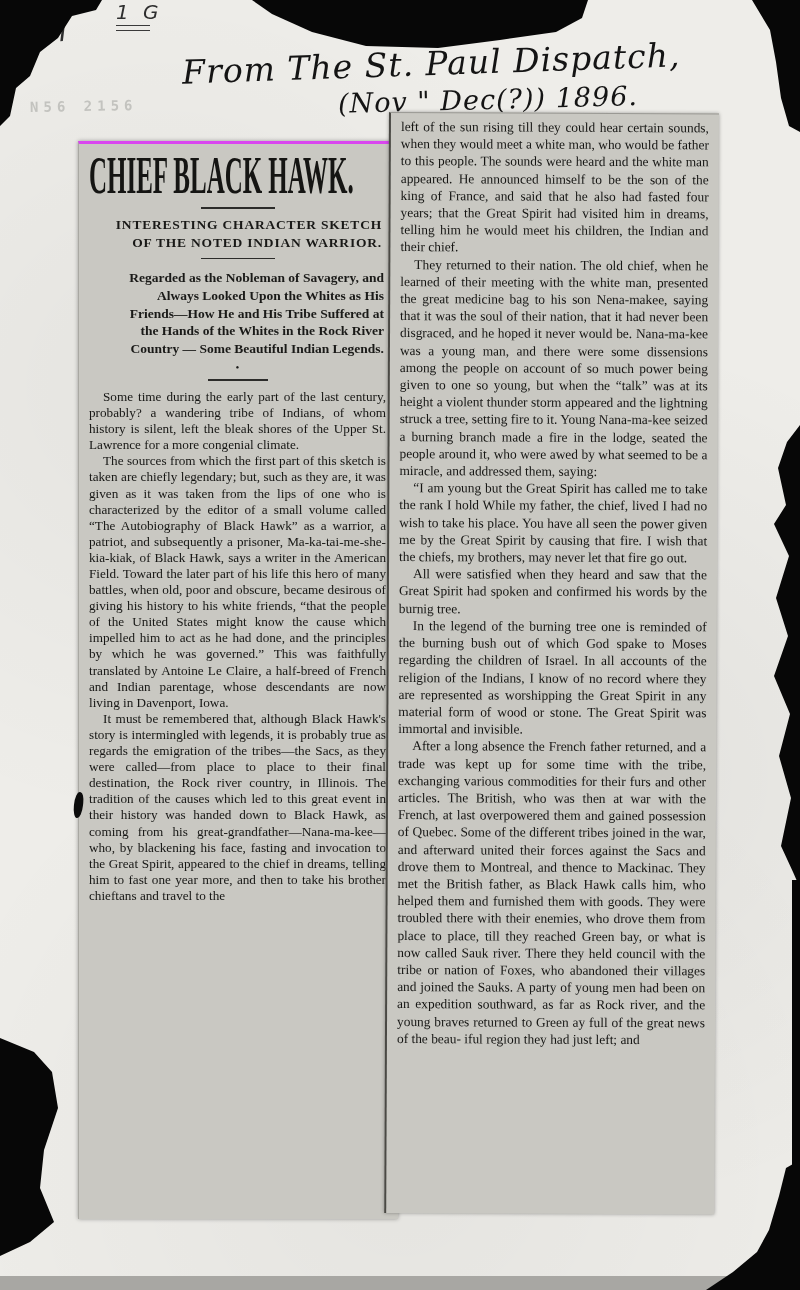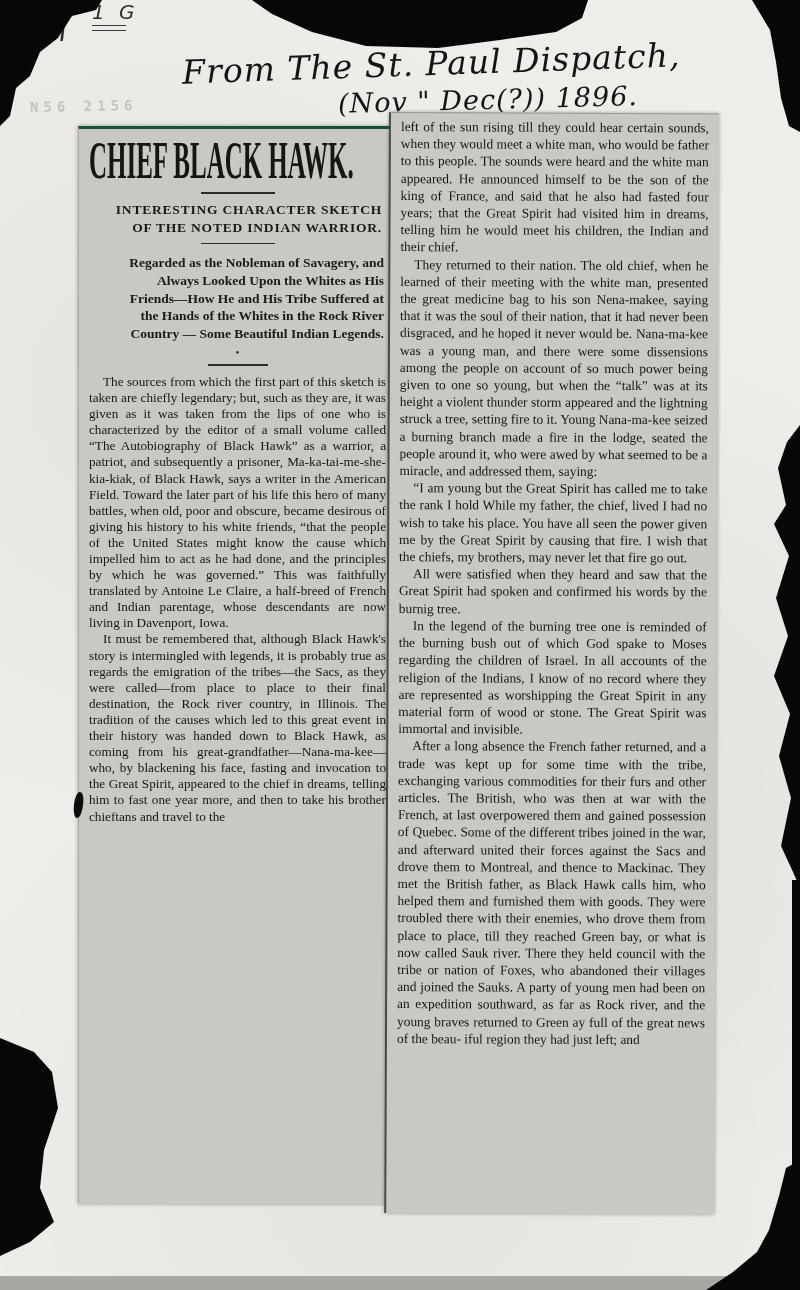--- a/index.html
+++ b/index.html
@@ -22,42 +22,42 @@
   .hand{
     position:absolute;z-index:2;color:#141414;
     font-family:"DejaVu Serif",serif;font-style:italic;white-space:nowrap;
   }
   #hand1{left:182px;top:44px;font-size:33px;letter-spacing:1px;transform:rotate(-2deg);}
   #hand2{left:338px;top:84px;font-size:27px;letter-spacing:1px;transform:rotate(-1.5deg);}
   .pencil{
     position:absolute;z-index:2;color:#2e2e2e;
     font-family:"DejaVu Sans",sans-serif;font-style:italic;white-space:nowrap;
   }
-  #pencil-1g{left:92px;top:0px;font-size:20px;letter-spacing:4px;}
+  #pencil-1g{left:116px;top:0px;font-size:20px;letter-spacing:4px;}
   #pencil-1g::after{
     content:"";display:block;width:34px;height:4px;margin-top:1px;
     border-top:1px solid #3a3a3a;border-bottom:1px solid #3a3a3a;
   }
   #pencil-ch{left:24px;top:18px;font-size:26px;letter-spacing:5px;transform:rotate(-4deg);}
   #stamp{
     position:absolute;left:30px;top:98px;z-index:2;
     font-family:"DejaVu Sans Mono",monospace;font-size:14px;font-weight:bold;
     letter-spacing:5px;color:#c3c3bf;transform:rotate(-1deg);white-space:nowrap;
   }
 
   
   .clip{
     position:absolute;z-index:2;background:#c9c8c2;color:#191917;
     box-sizing:border-box;overflow:hidden;
     box-shadow:0 0 4px rgba(0,0,0,.35);
   }
   #clip-left{
-    left:78px;top:126px;width:320px;height:1078px;
+    left:78px;top:141px;width:320px;height:1078px;
     padding:6px 12px 0 10px;
-    border-top:3px solid #14532d;border-left:1px solid #a9a8a2;
+    border-top:3px solid #d946ef;border-left:1px solid #a9a8a2;
   }
   #clip-right{
     left:389px;top:112px;width:330px;height:1101px;
     padding:5px 10px 0 10px;
     border-top:1px solid #9a9994;border-left:2px solid #4a4944;
     transform:rotate(0.25deg);transform-origin:top left;
   }
 
   
   .headline-wrap{margin:4px 0 2px 0;height:46px;overflow:visible;}
@@ -134,20 +134,21 @@
   <div id="clip-left" class="clip">
     <div class="headline-wrap">
       <span class="headline">CHIEF BLACK HAWK.</span>
     </div>
     <div class="rule"></div>
     <div class="subhead">INTERESTING CHARACTER SKETCH OF THE NOTED INDIAN WARRIOR.</div>
     <div class="rule thin"></div>
     <div class="deck">Regarded as the Nobleman of Savagery, and Always Looked Upon the Whites as His Friends—How He and His Tribe Suffered at the Hands of the Whites in the Rock River Country — Some Beautiful Indian Legends.</div>
     <div class="dot">•</div>
     <div class="deck-rule"></div>
+    <p class="body-para">Some time during the early part of the last century, probably? a wandering tribe of Indians, of whom history is silent, left the bleak shores of the Upper St. Lawrence for a more congenial climate.</p>
     <p class="body-para">The sources from which the first part of this sketch is taken are chiefly legendary; but, such as they are, it was given as it was taken from the lips of one who is characterized by the editor of a small volume called “The Autobiography of Black Hawk” as a warrior, a patriot, and subsequently a prisoner, Ma-ka-tai-me-she-kia-kiak, of Black Hawk, says a writer in the American Field. Toward the later part of his life this hero of many battles, when old, poor and obscure, became desirous of giving his history to his white friends, “that the people of the United States might know the cause which impelled him to act as he had done, and the principles by which he was governed.” This was faithfully translated by Antoine Le Claire, a half-breed of French and Indian parentage, whose descendants are now living in Davenport, Iowa.</p>
     <p class="body-para">It must be remembered that, although Black Hawk's story is intermingled with legends, it is probably true as regards the emigration of the tribes—the Sacs, as they were called—from place to place to their final destination, the Rock river country, in Illinois. The tradition of the causes which led to this great event in their history was handed down to Black Hawk, as coming from his great-grandfather—Nana-ma-kee—who, by blackening his face, fasting and invocation to the Great Spirit, appeared to the chief in dreams, telling him to fast one year more, and then to take his brother chieftans and travel to the</p>
   </div>
 
   <div id="clip-right" class="clip">
     <p class="body-para no-indent">left of the sun rising till they could hear certain sounds, when they would meet a white man, who would be father to this people. The sounds were heard and the white man appeared. He announced himself to be the son of the king of France, and said that he also had fasted four years; that the Great Spirit had visited him in dreams, telling him he would meet his children, the Indian and their chief.</p>
     <p class="body-para">They returned to their nation. The old chief, when he learned of their meeting with the white man, presented the great medicine bag to his son Nena-makee, saying that it was the soul of their nation, that it had never been disgraced, and he hoped it never would be. Nana-ma-kee was a young man, and there were some dissensions among the people on account of so much power being given to one so young, but when the “talk” was at its height a violent thunder storm appeared and the lightning struck a tree, setting fire to it. Young Nana-ma-kee seized a burning branch made a fire in the lodge, seated the people around it, who were awed by what seemed to be a miracle, and addressed them, saying:</p>
     <p class="body-para">“I am young but the Great Spirit has called me to take the rank I hold While my father, the chief, lived I had no wish to take his place. You have all seen the power given me by the Great Spirit by causing that fire. I wish that the chiefs, my brothers, may never let that fire go out.</p>
     <p class="body-para">All were satisfied when they heard and saw that the Great Spirit had spoken and confirmed his words by the burnig tree.</p>
     <p class="body-para">In the legend of the burning tree one is reminded of the burning bush out of which God spake to Moses regarding the children of Israel. In all accounts of the religion of the Indians, I know of no record where they are represented as worshipping the Great Spirit in any material form of wood or stone. The Great Spirit was immortal and invisible.</p>

